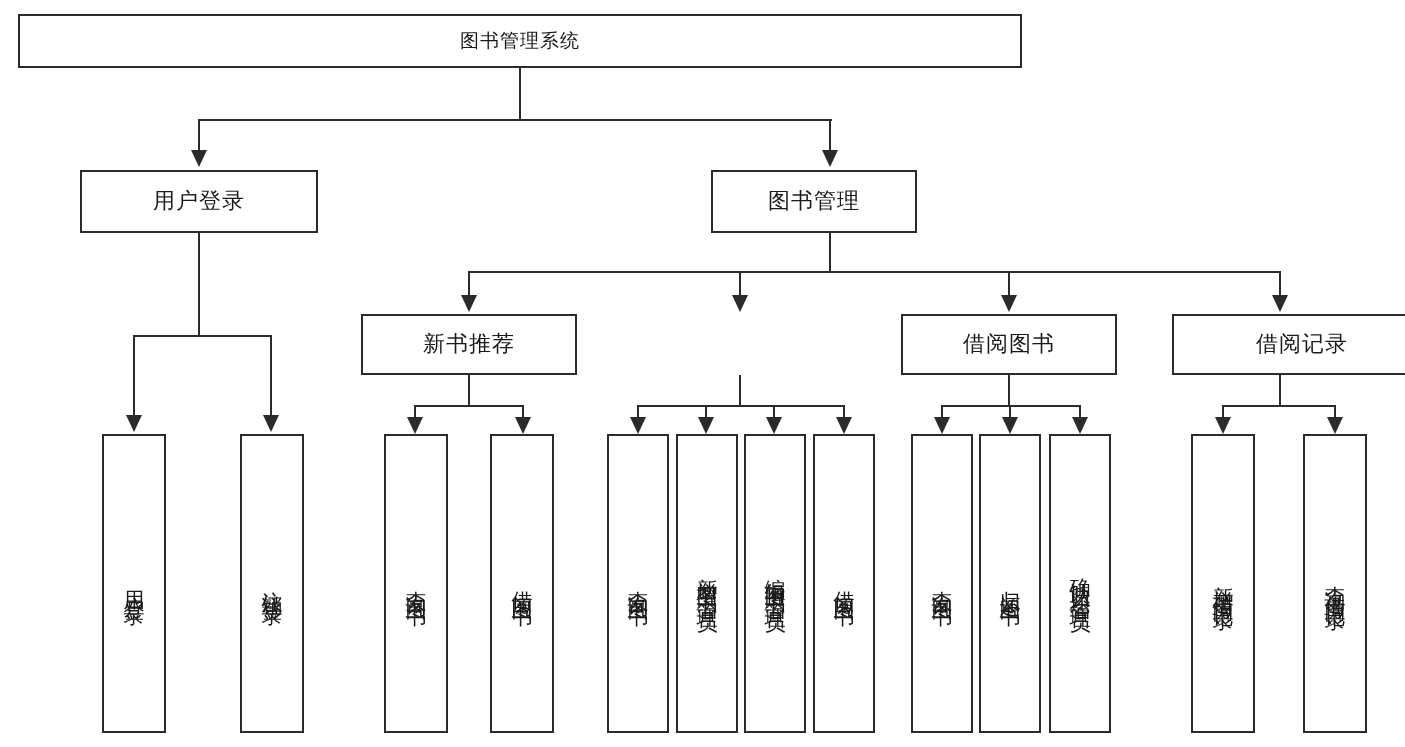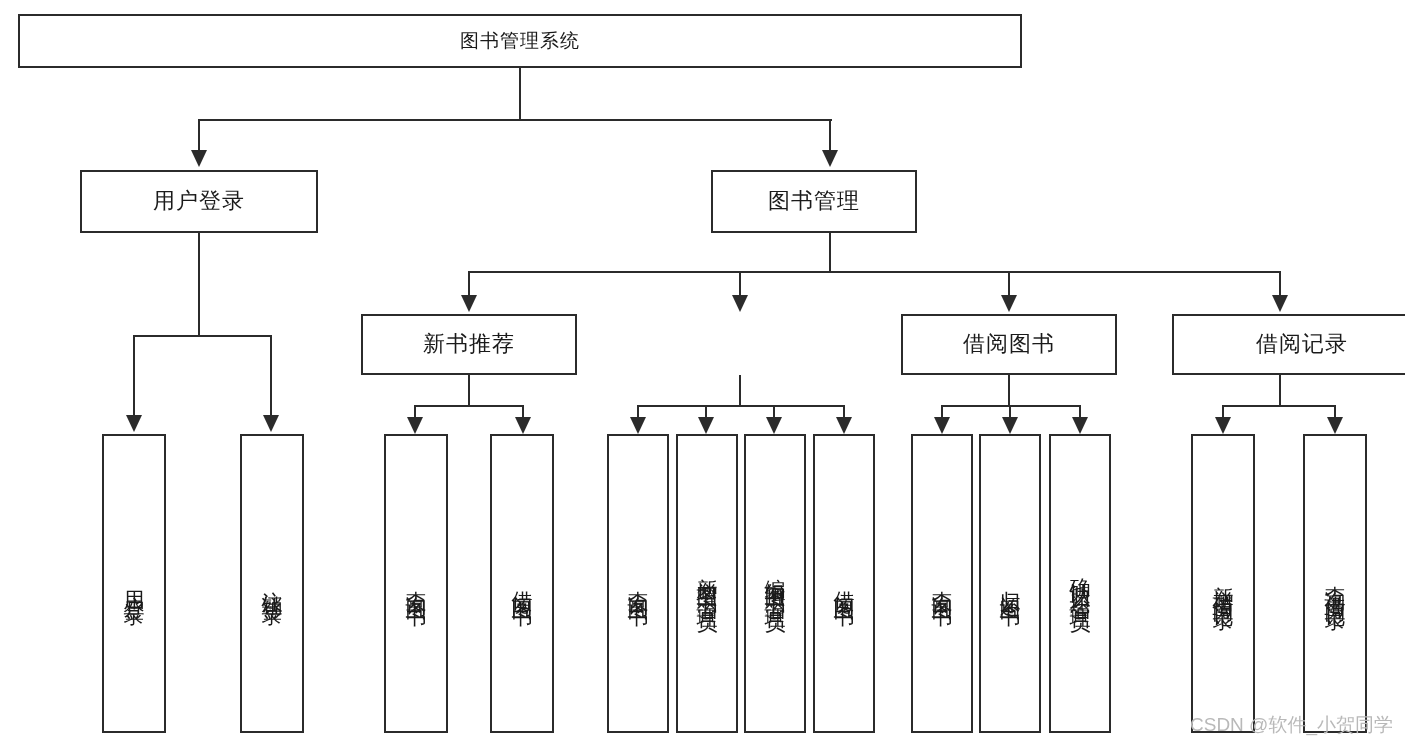--- a/index.html
+++ b/index.html
@@ -200,15 +200,14 @@
     <span class="vtext">确认归还（管理员）</span>
   </div>
 
   <div class="node v" style="left:1191px; top:434px; width:64px; height:299px;">
     <span class="vtext">新增借阅记录</span>
   </div>
   <div class="node v" style="left:1303px; top:434px; width:64px; height:299px;">
     <span class="vtext">查询借阅记录</span>
   </div>
 
-  <div class="watermark" style="left:1190px; top:712px;">CSDN @软件_小贺同学</div>
 
 </div>
 
 </body></html>

